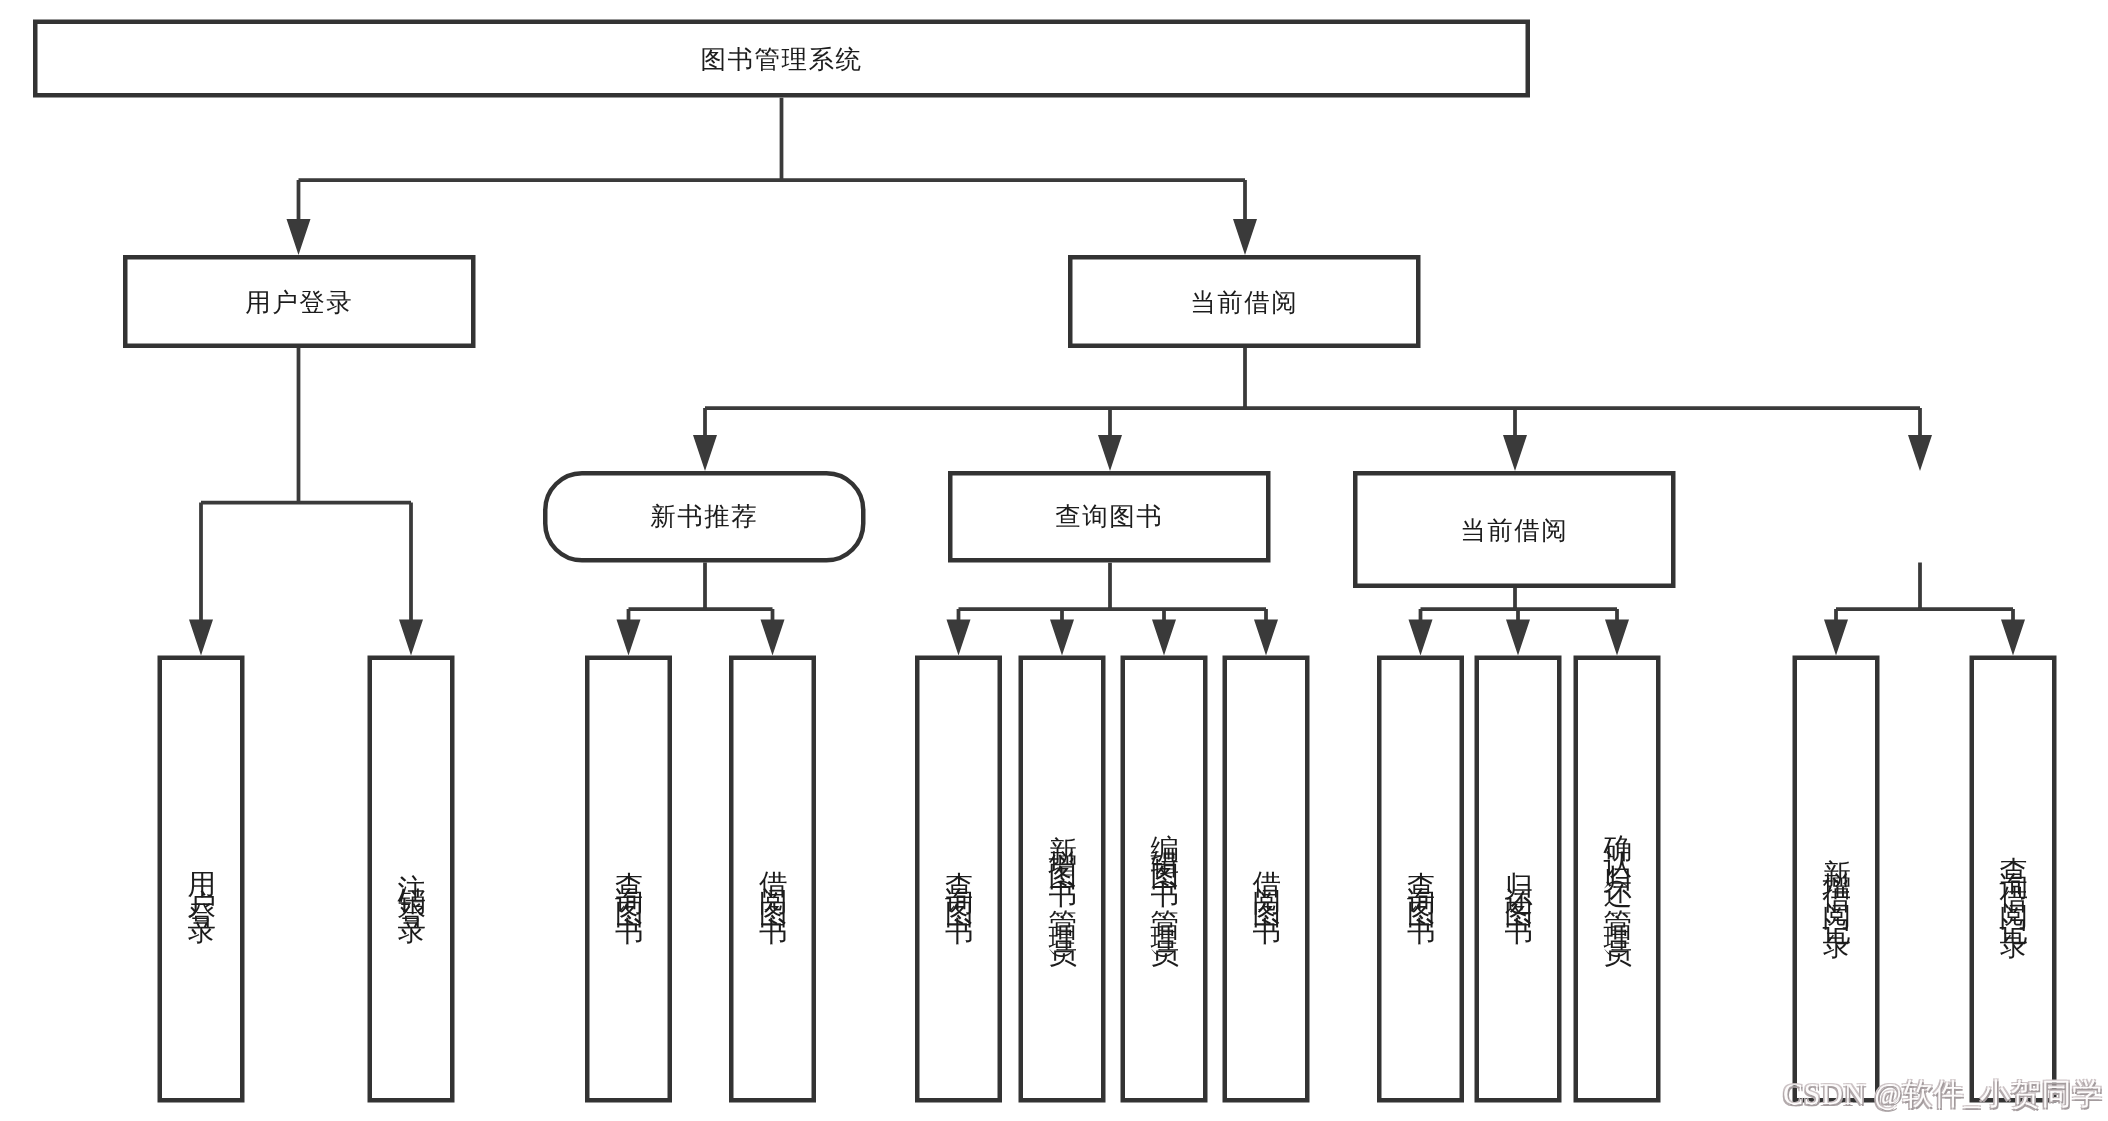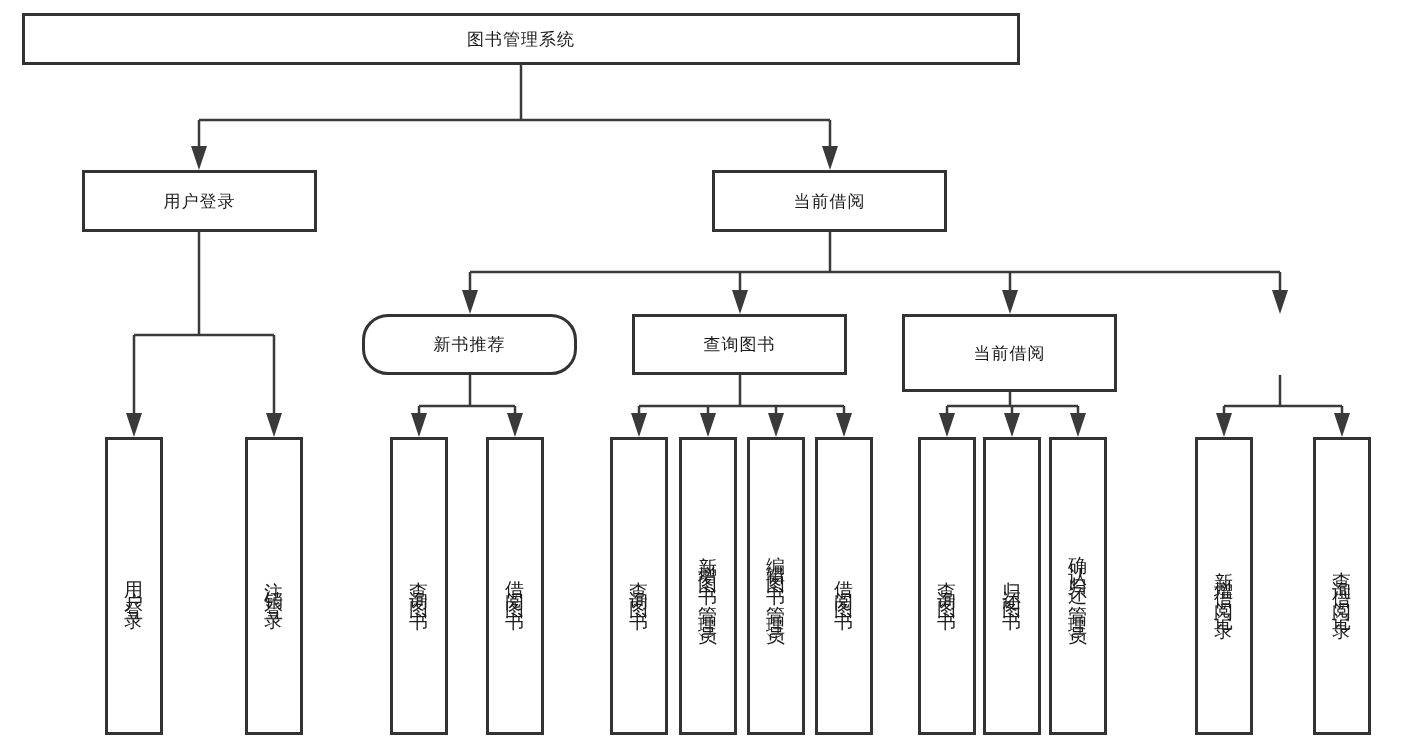--- a/index.html
+++ b/index.html
@@ -95,13 +95,14 @@
   <div class="node leaf" style="left:747px;top:437px;width:58px;height:298px;">编辑图书（管理员）</div>
   <div class="node leaf" style="left:815px;top:437px;width:58px;height:298px;">借阅图书</div>
 
   <div class="node leaf" style="left:918px;top:437px;width:58px;height:298px;">查询图书</div>
   <div class="node leaf" style="left:983px;top:437px;width:58px;height:298px;">归还图书</div>
   <div class="node leaf" style="left:1049px;top:437px;width:58px;height:298px;">确认归还（管理员）</div>
 
   <div class="node leaf" style="left:1195px;top:437px;width:58px;height:298px;">新增借阅记录</div>
   <div class="node leaf" style="left:1313px;top:437px;width:58px;height:298px;">查询借阅记录</div>
 
+  <div class="watermark">CSDN @软件_小贺同学</div>
 </div>
 
 </body></html>

